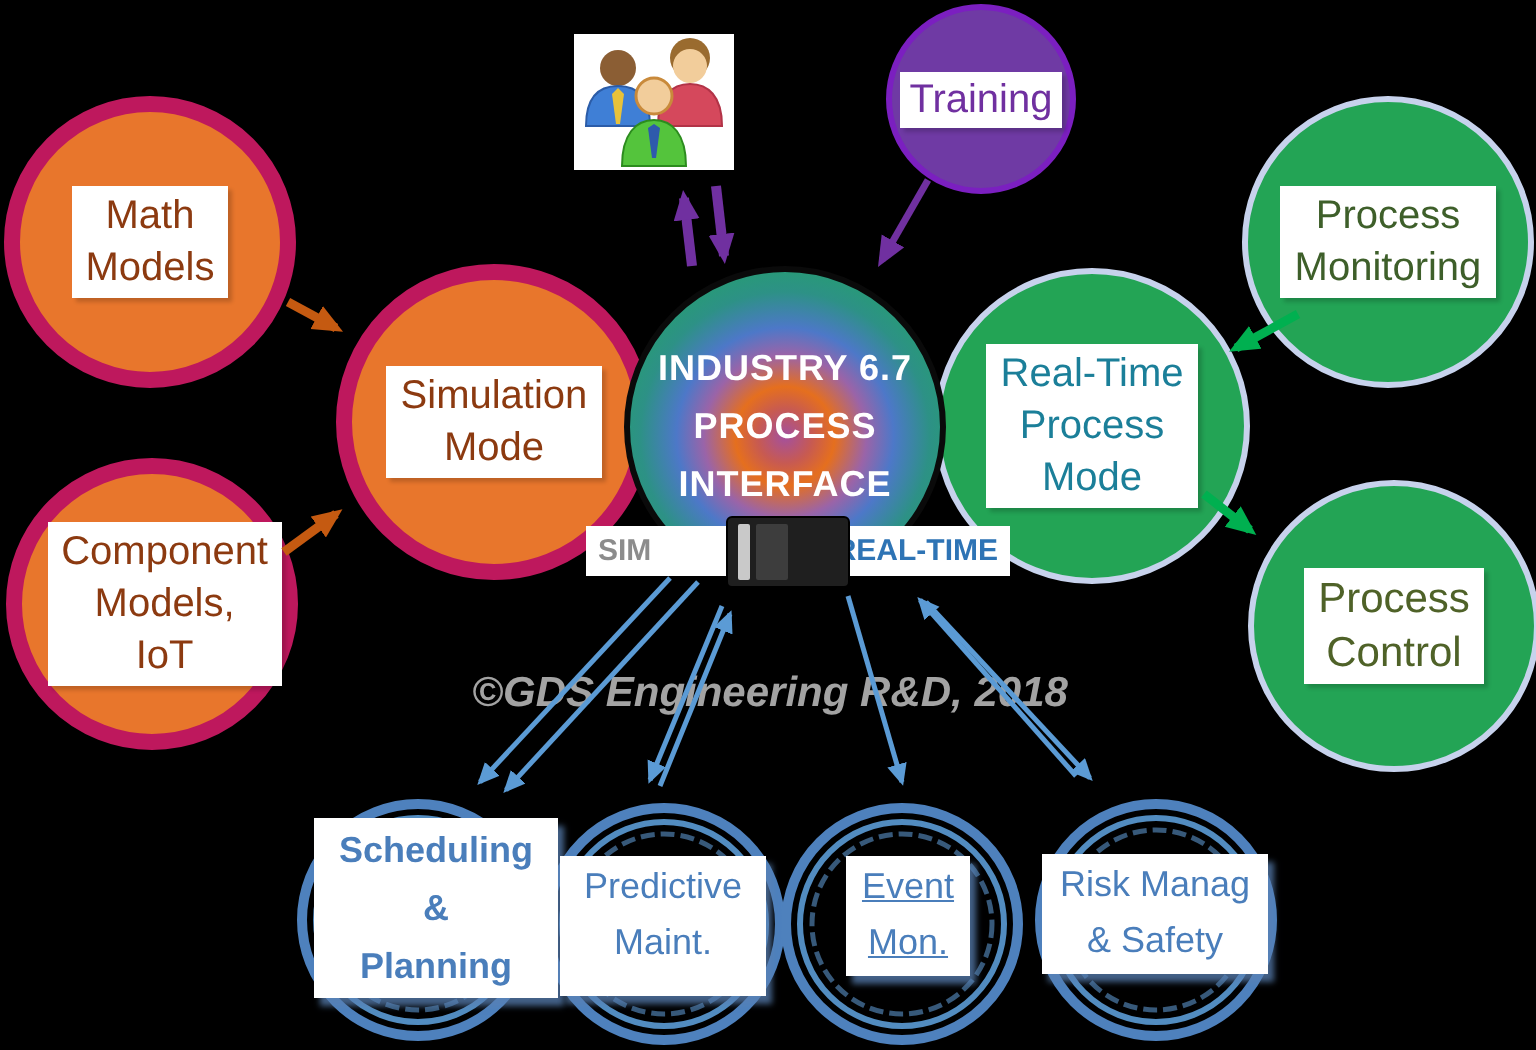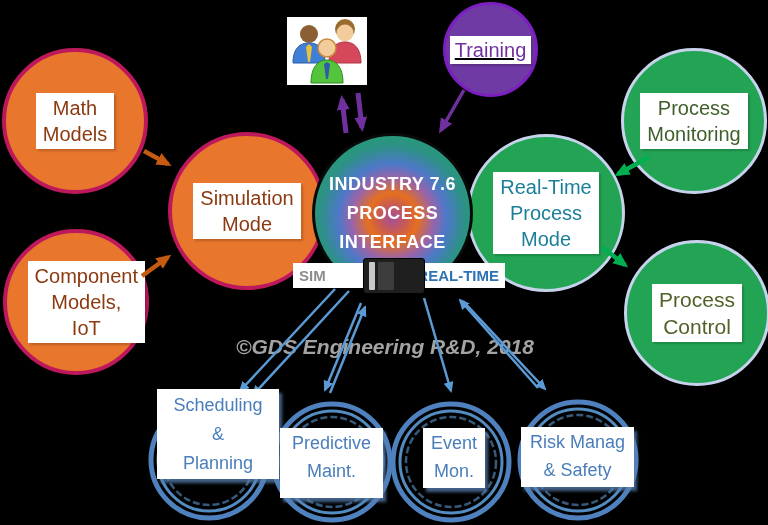--- a/index.html
+++ b/index.html
@@ -1,21 +1,21 @@
 <!DOCTYPE html>
 <html><head>
 <meta charset="utf-8">
 <style>
   html,body{margin:0;padding:0;background:#000;}
   #stage{position:relative;width:768px;height:525px;background:#000;overflow:hidden;
          font-family:"Liberation Sans", sans-serif;}
   .circle{position:absolute;border-radius:50%;display:flex;align-items:center;justify-content:center;box-sizing:border-box;}
-  .orange{background:#E8762C;border:4px solid #be185d;z-index:2;}
+  .orange{background:#E8762C;border:8px solid #be185d;z-index:2;}
   .green{background:#23A455;border:3px solid #C7D2EC;z-index:2;}
-  .purpleC{background:#6F3AA4;border:3px solid #7B1FC0;z-index:2;text-decoration:underline;}
+  .purpleC{background:#6F3AA4;border:3px solid #7B1FC0;z-index:2;}
   .label{background:#fff;text-align:center;white-space:pre-line;padding:2px 7px;
          box-shadow:2px 2px 2px rgba(0,0,0,0.18);line-height:1.3;}
   .txt-orange{color:#8C3A10;font-size:20px;}
   .txt-dkgreen{color:#3E5F2A;font-size:20px;}
   .txt-olive{color:#4F6228;font-size:21px;}
   .txt-teal{color:#1B7F99;font-size:20px;}
   .txt-purple{color:#7030A0;font-size:20px;}
   #center-circle{left:312px;top:133px;width:161px;height:161px;border:3px solid #0a0a0a;z-index:3;
     background:radial-gradient(circle at 50% 53%,
       #a3509f 0%, #c75a52 12%, #e56f1e 22%, #9a64a8 36%,
@@ -67,21 +67,21 @@
   <div class="circle green" style="left:624px;top:240px;width:146px;height:146px;">
     <div class="label txt-olive">Process
 Control</div>
   </div>
 
   <div class="circle purpleC" style="left:443px;top:2px;width:95px;height:95px;">
     <div class="label txt-purple" style="padding:1px 5px;">Training</div>
   </div>
 
   <div class="circle" id="center-circle">
-    <div id="center-title">INDUSTRY 7.6
+    <div id="center-title">INDUSTRY 6.7
 PROCESS
 INTERFACE</div>
   </div>
 
   <div id="people-box">
     <svg width="80" height="68" viewBox="0 0 80 68">
       <circle cx="22" cy="17" r="9" fill="#8B5E34"></circle>
       <path d="M6,46 C6,31 13,26 22,26 C31,26 38,31 38,46 Z" fill="#3F7FD6" stroke="#2B5CA8" stroke-width="1"></path>
       <polygon points="22,27 25,30 23,45 21,45 19,30" fill="#E8C23A"></polygon>
       <circle cx="58" cy="12" r="10" fill="#9A6B2F"></circle>
@@ -153,23 +153,23 @@
     <span id="toggle-left">SIM</span>
     <span id="toggle-right">REAL-TIME</span>
     <div id="toggle-knob">
       <div class="stripe1"></div>
       <div class="stripe2"></div>
     </div>
   </div>
 
   <div id="copyright">©GDS Engineering R&amp;D, 2018</div>
 
-  <div class="bbox" style="left:157px;top:389px;width:122px;height:90px;line-height:1.6;">Scheduling
+  <div class="bbox" style="left:157px;top:409px;width:122px;height:90px;line-height:1.6;font-weight:bold;">Scheduling
 &amp;
 Planning</div>
   <div class="bbox" style="left:280px;top:428px;width:103px;height:70px;">Predictive
 Maint.</div>
-  <div class="bbox" style="left:423px;top:428px;width:62px;height:60px;">Event
+  <div class="bbox" style="left:423px;top:428px;width:62px;height:60px;text-decoration:underline;">Event
 Mon.</div>
   <div class="bbox" style="left:521px;top:427px;width:113px;height:60px;">Risk Manag
 &amp; Safety</div>
 
 </div>
 
 </body></html>

